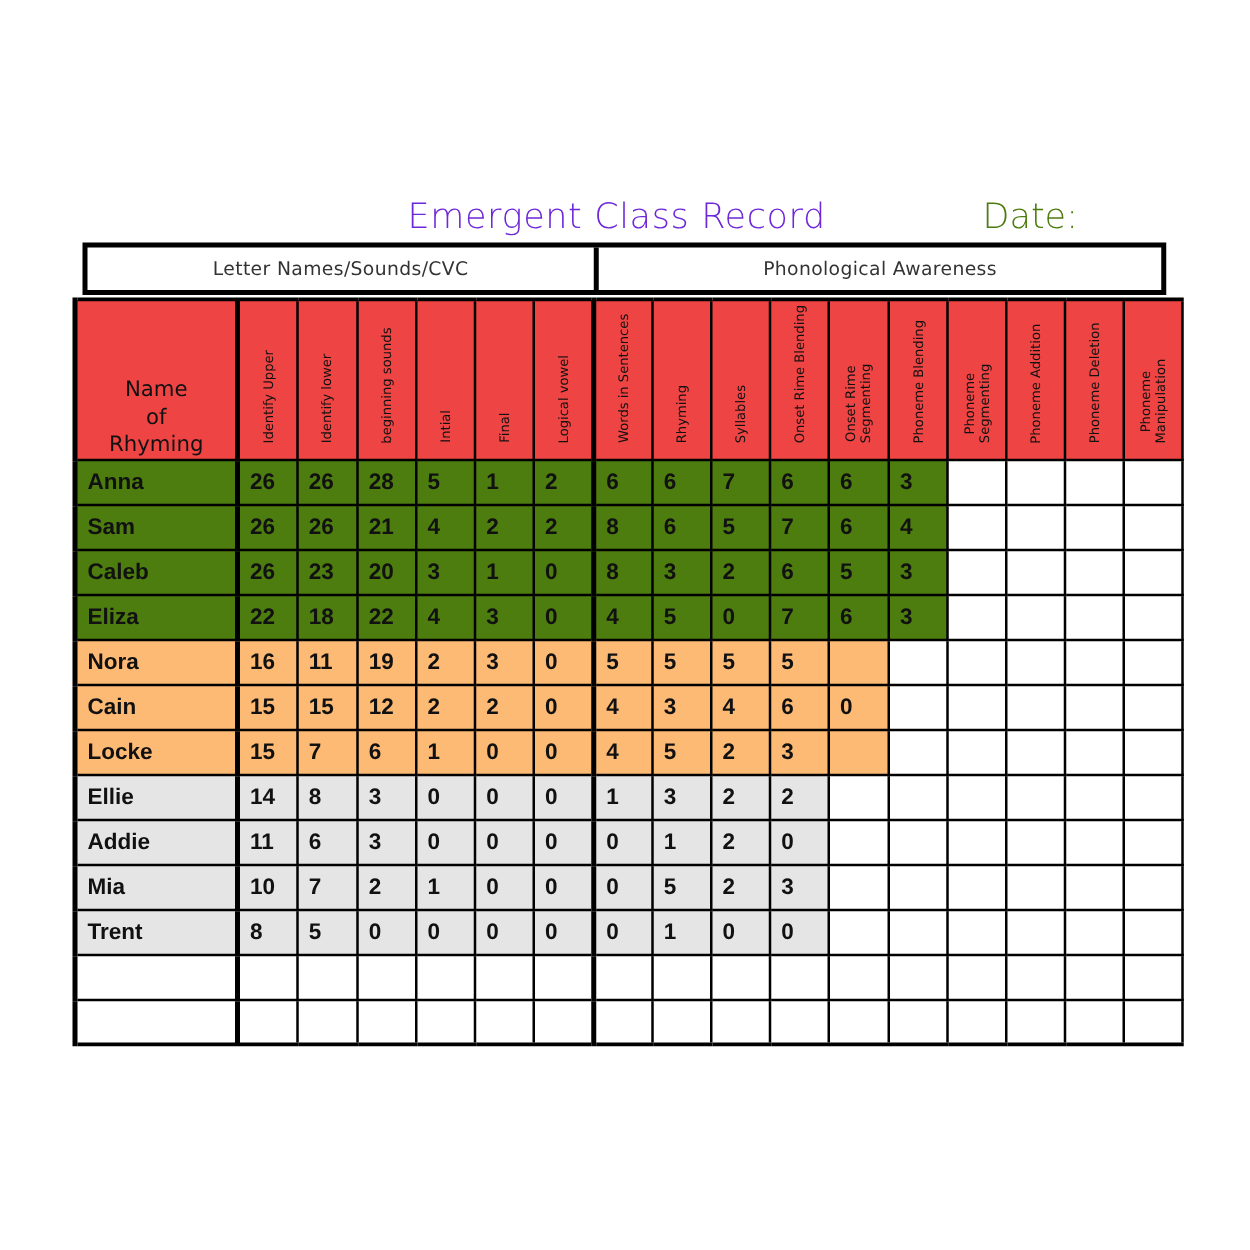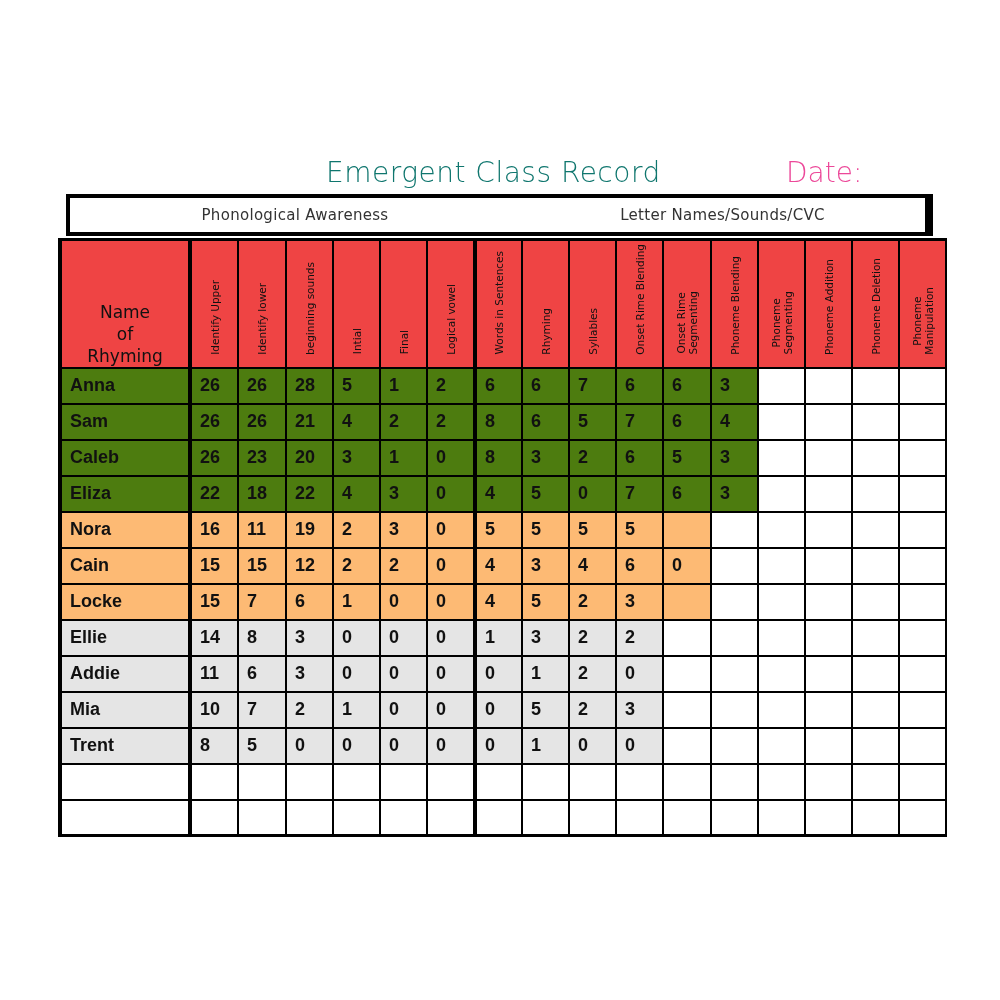--- a/index.html
+++ b/index.html
@@ -1,23 +1,23 @@
 <!DOCTYPE html>
 <html><head>
 <meta charset="utf-8">
 <style>
   html, body { margin: 0; padding: 0; background: #ffffff; }
   body { width: 1000px; height: 1000px; position: relative; overflow: hidden;
          font-family: "DejaVu Sans", sans-serif; color: #111; }
 
   .title { position: absolute; top: 156px; left: 326px; font-size: 28px;
-           font-weight: 300; letter-spacing: 0.5px; color: #0f766e;
+           font-weight: 300; letter-spacing: 0.5px; color: #6d28d9;
            font-family: "DejaVu Sans", sans-serif; }
   .date { position: absolute; top: 156px; left: 786px; font-size: 28px;
-          font-weight: 300; color: #ec4899; font-family: "DejaVu Sans", sans-serif; }
+          font-weight: 300; color: #4d7c0f; font-family: "DejaVu Sans", sans-serif; }
 
   .banner { position: absolute; left: 66px; top: 194px; width: 867px; height: 42px;
             box-sizing: border-box; border: 4px solid #000; display: flex; }
   .banner .seg { display: flex; align-items: center; justify-content: center;
                  font-size: 15px; color: #333; letter-spacing: 0.3px; }
   .banner .seg1 { width: 405px; border-right: 4px solid #000; }
   .banner .seg2 { flex: 1; }
 
   table.grid { position: absolute; left: 58px; top: 238px; border-collapse: collapse;
                table-layout: fixed; }
@@ -45,22 +45,22 @@
   .orange { background: #e5e5e5; }
   .white { background: #ffffff; }
 </style>
 </head>
 <body>
 
 <div class="title">Emergent Class Record</div>
 <div class="date">Date:</div>
 
 <div class="banner">
+  <div class="seg seg1">Letter Names/Sounds/CVC</div>
   <div class="seg seg2">Phonological Awareness</div>
-  <div class="seg seg1">Letter Names/Sounds/CVC</div>
 </div>
 
 <table class="grid">
   <colgroup id="cols">
       <col style="width: 130px;">
       <col style="width: 48px;">
       <col style="width: 48px;">
       <col style="width: 47px;">
       <col style="width: 47px;">
       <col style="width: 47px;">

